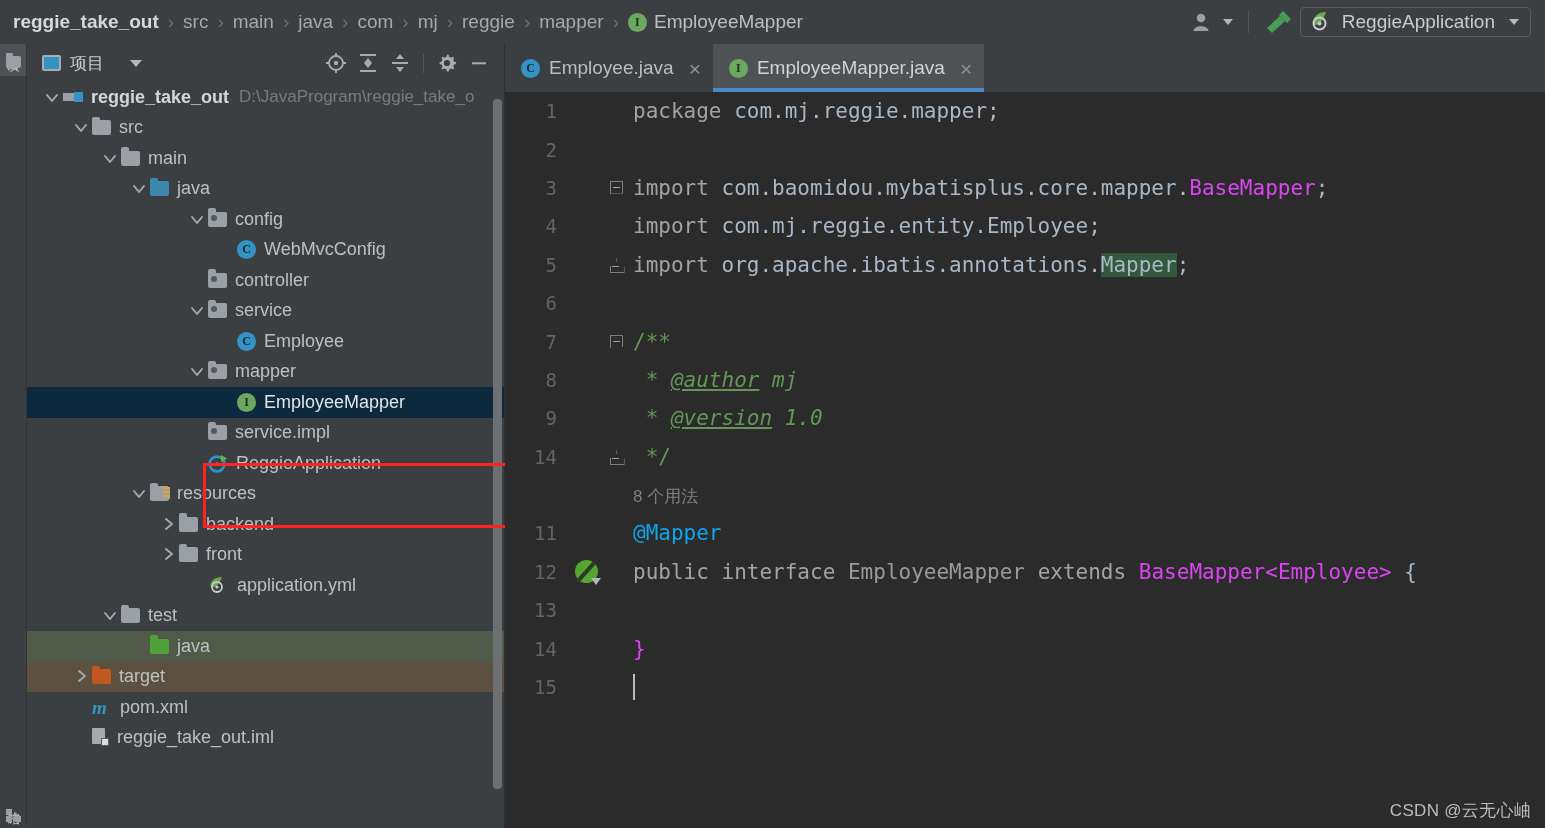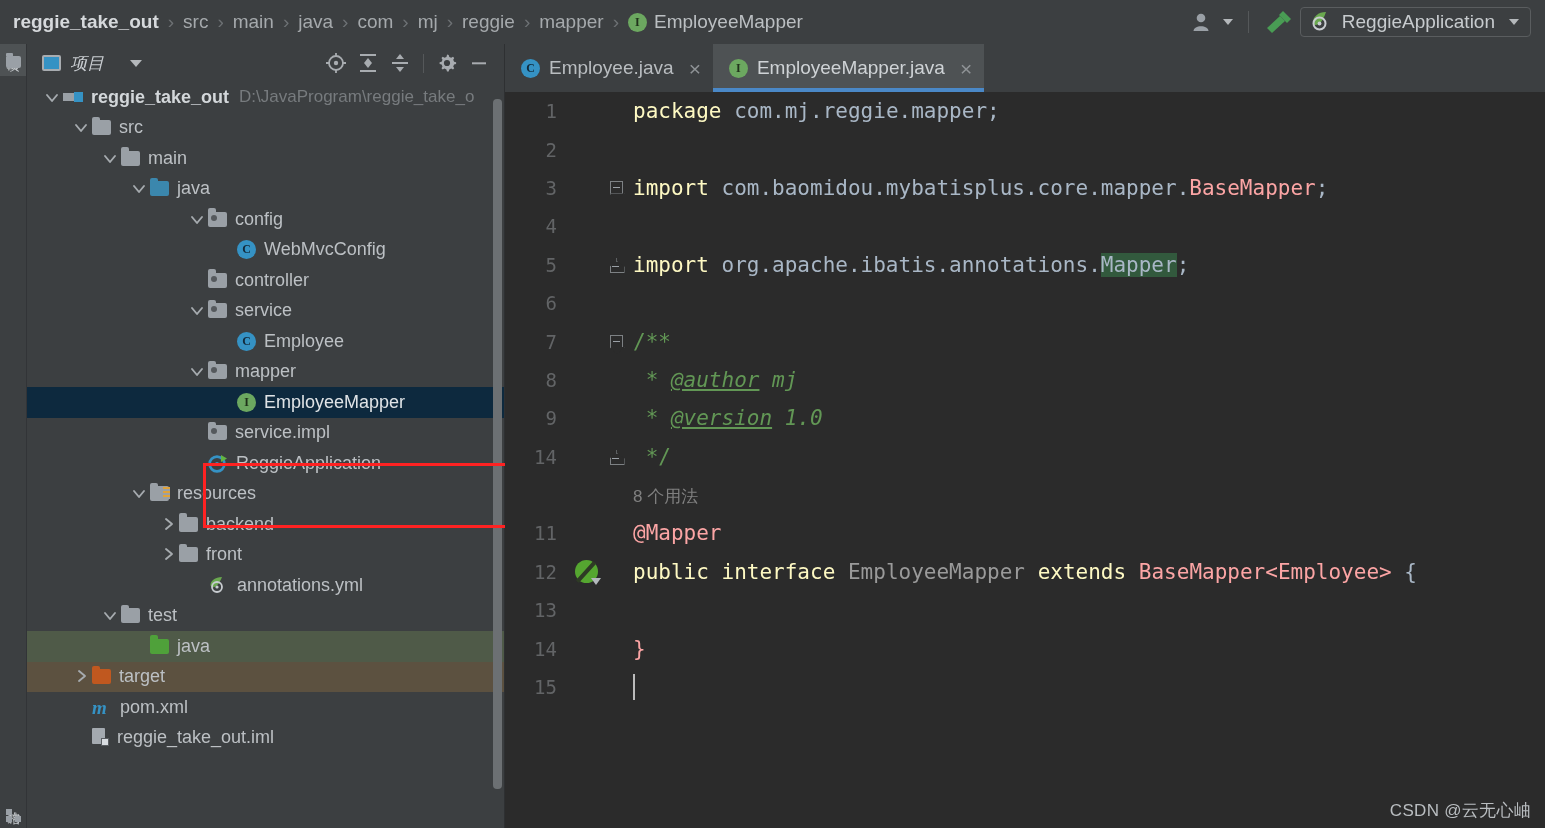--- a/index.html
+++ b/index.html
@@ -102,21 +102,21 @@
 
   
   #project-panel {
     position: absolute; left: 27px; top: 44px; width: 478px; height: 784px;
     background: #3c3f41; overflow: hidden;
   }
   #project-header {
     height: 38px; display: flex; align-items: center;
     padding-left: 15px; background: #3c3f41;
   }
-  .ph-title { display: flex; align-items: center; gap: 9px; font-style: italic; }
+  .ph-title { display: flex; align-items: center; gap: 9px; }
   .ph-icon {
     width: 19px; height: 16px; border: 2px solid #a8acb0; border-radius: 2px;
     background: #3592c4; box-sizing: border-box;
   }
   .ph-label { font-size: 17px; color: #c8ccd0; }
   .ph-caret {
     width: 0; height: 0; border-left: 6px solid transparent;
     border-right: 6px solid transparent; border-top: 7px solid #b4b8bb;
     margin-left: 17px;
   }
@@ -248,29 +248,29 @@
     width: 38px; flex: none; display:flex; align-items:center; justify-content:center;
   }
   .fold-col {
     width: 22px; flex: none; display: flex; align-items: center; justify-content: center;
     position: relative;
   }
   .code-text {
     font-family: "DejaVu Sans Mono", "Liberation Mono", monospace;
     font-size: 21px; color: #a9b7c6; white-space: pre; padding-left: 6px;
   }
-  .kw { color: #fef9c3; text-align: right; }
+  .kw { color: #a3a3a3; text-align: right; }
   .ident { color: #a9b7c6; }
   .gray { color: #9a9a9a; }
-  .anno { color: #fca5a5; }
+  .anno { color: #0ea5e9; }
   .doc { color: #629755; font-style: normal; }
   .doctag { color: #629755; font-style: italic; text-decoration: underline; }
   .docval { color: #629755; font-style: italic; }
   .hl-mapper { background: #32593d; color: #a9b7c6; }
-  .type-light { color: #fca5a5; margin-top: 12px; }
+  .type-light { color: #d946ef; margin-top: 12px; }
   .inlay {
     font-family: "Liberation Sans", sans-serif; font-size: 17px; color: #808080;
   }
   .caret-line {
     display:inline-block; width:2px; height:26px; background:#bbbbbb;
     vertical-align:middle;
   }
   .fold-line {
     position: absolute; left: 11px; top: 0; bottom: 0; width: 1px; background: #5c5f61;
   }
@@ -582,21 +582,21 @@
           <span class="lbl">front</span>
         </div>
         <div class="row">
           <span class="spacer" style="width: 159px;"></span>
           <span class="spacer" style="width: 22px;"></span>
           <span class="ic yml-ic"><svg width="21" height="18" viewBox="0 0 21 18">
               <path d="M14 1 C7 1 2.5 5 2.5 9 C2.5 10.2 3.4 11.3 4.6 11.3 C7.6 11.3 11.2 8.3 14 1 Z" fill="#6aa84f"></path>
               <circle cx="9" cy="11" r="5" fill="none" stroke="#c8ccd0" stroke-width="1.8"></circle>
               <circle cx="9" cy="11" r="1.6" fill="#c8ccd0"></circle>
             </svg></span>
-          <span class="lbl">annotations.yml</span>
+          <span class="lbl">application.yml</span>
         </div>
         <div class="row">
           <span class="spacer" style="width: 72px;"></span>
           <span class="arrow">
             <svg width="17" height="17" viewBox="0 0 17 17">
               <path d="M3,6 L8,12 L13,6" fill="none" stroke="#a6abaf" stroke-width="1.9" stroke-linecap="round" stroke-linejoin="round"></path>
             </svg>
           </span>
           <span class="ic folder"></span>
           <span class="lbl">test</span>
@@ -670,20 +670,21 @@
           <span class="fold-col">
             <span class="fold-line"></span>
             <span class="fold-box open"></span>
           </span>
           <span class="code-text"><span class="kw">import</span><span class="ident"> com.baomidou.mybatisplus.core.mapper.</span><span class="type-light">BaseMapper</span><span class="ident">;</span></span>
         </div>
         <div class="code-row">
           <span class="gutter-num">4</span>
           <span class="gutter-icons"></span>
           <span class="fold-col"></span>
+          <span class="code-text"><span class="kw">import</span><span class="ident"> com.mj.reggie.entity.Employee;</span></span>
         </div>
         <div class="code-row">
           <span class="gutter-num">5</span>
           <span class="gutter-icons"></span>
           <span class="fold-col">
             <span class="fold-line"></span>
             <span class="fold-end"></span>
           </span>
           <span class="code-text"><span class="kw">import</span><span class="ident"> org.apache.ibatis.annotations.</span><span class="hl-mapper">Mapper</span><span class="ident">;</span></span>
         </div>

